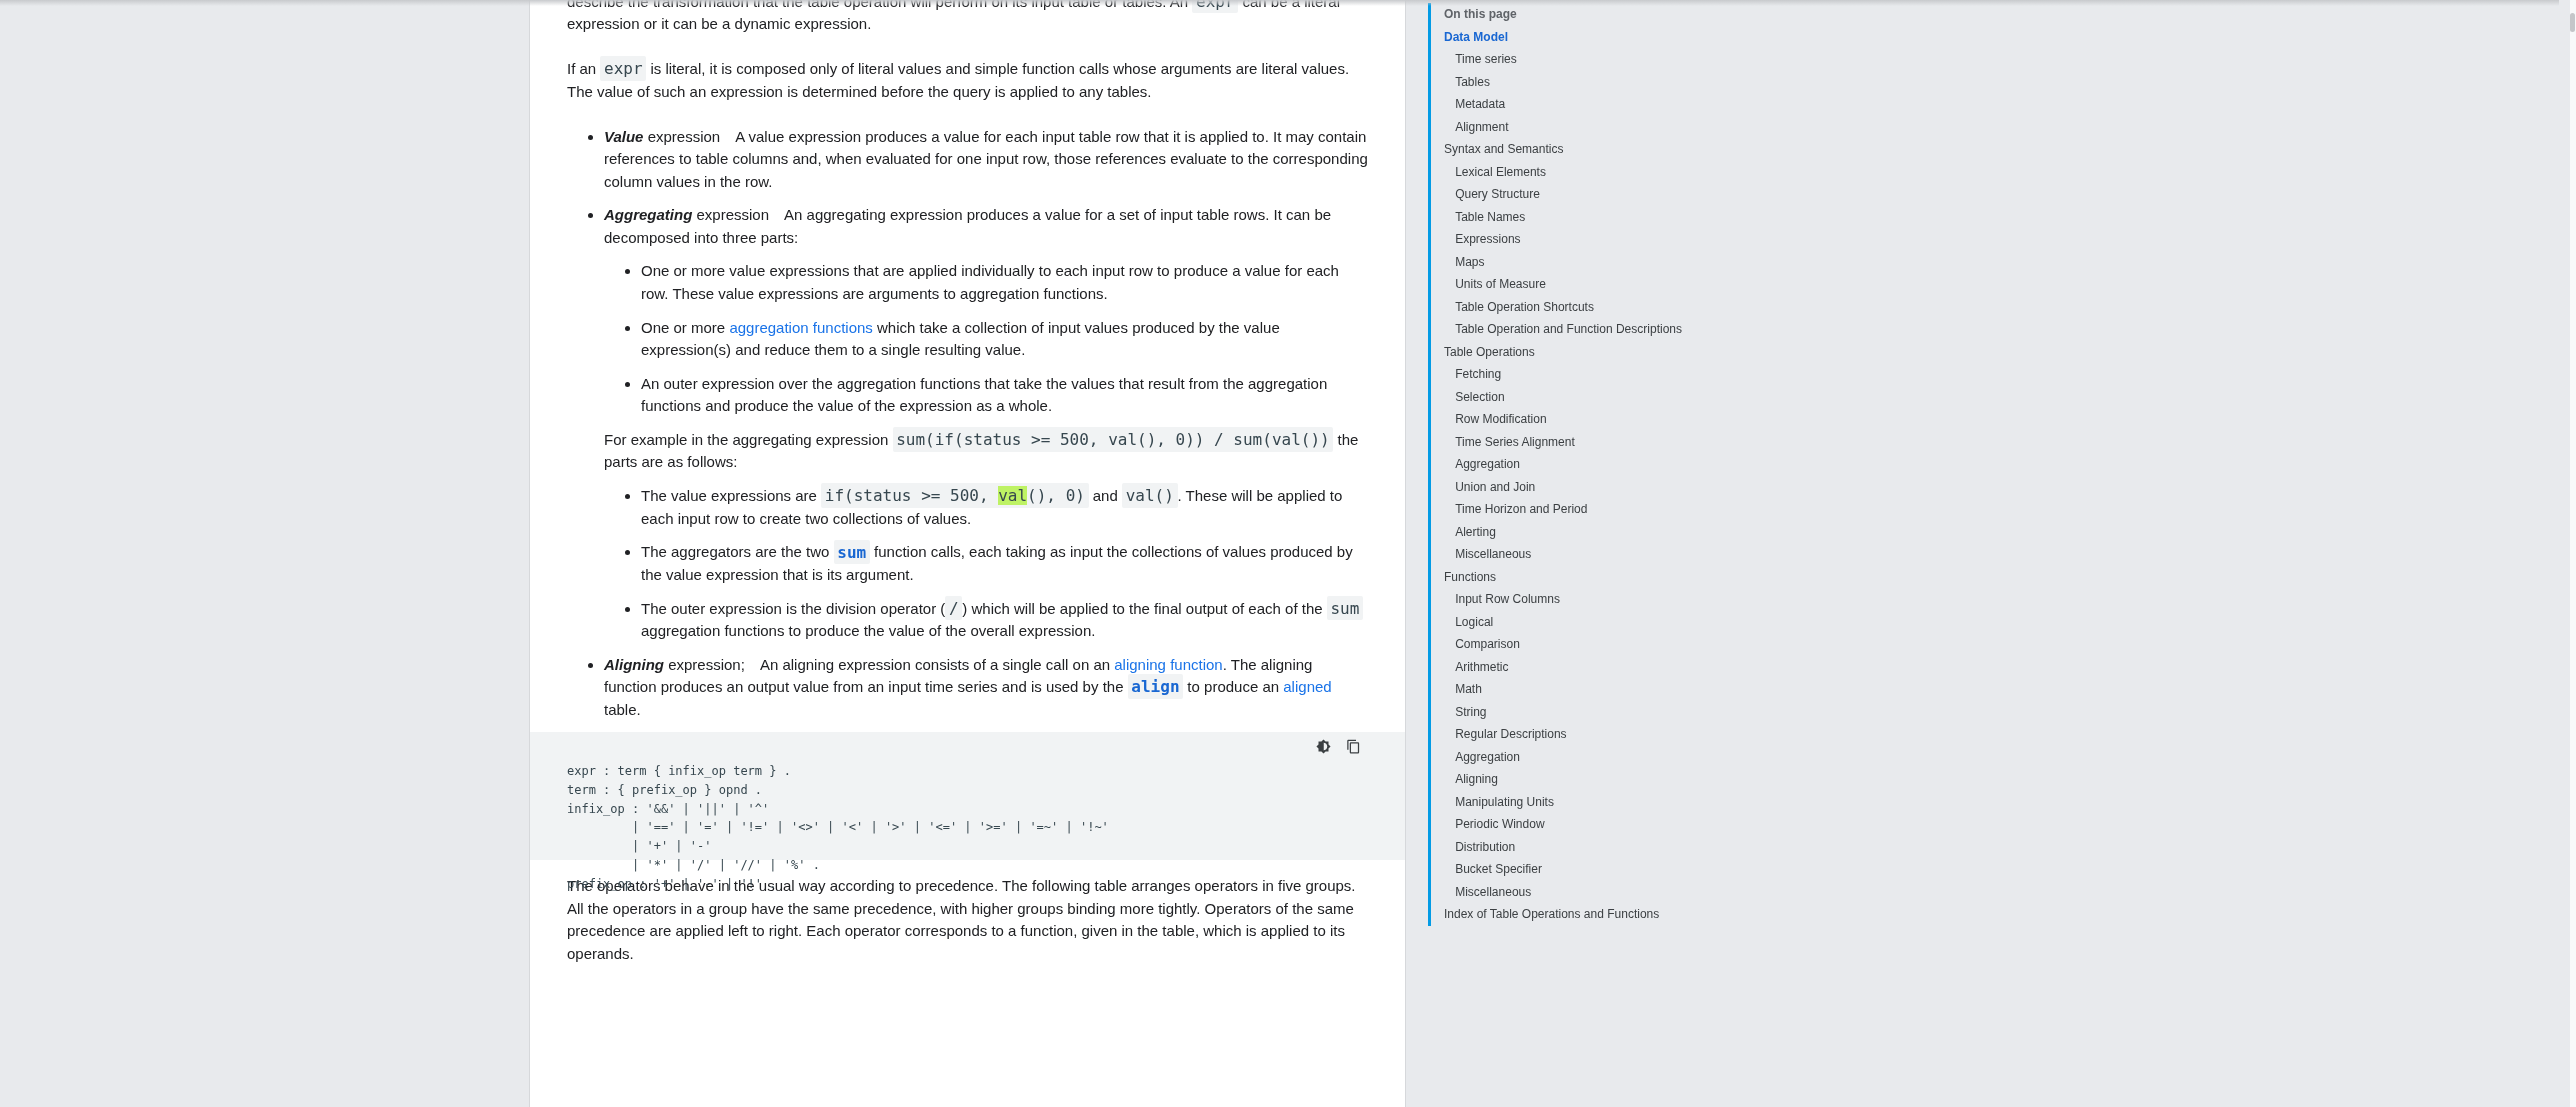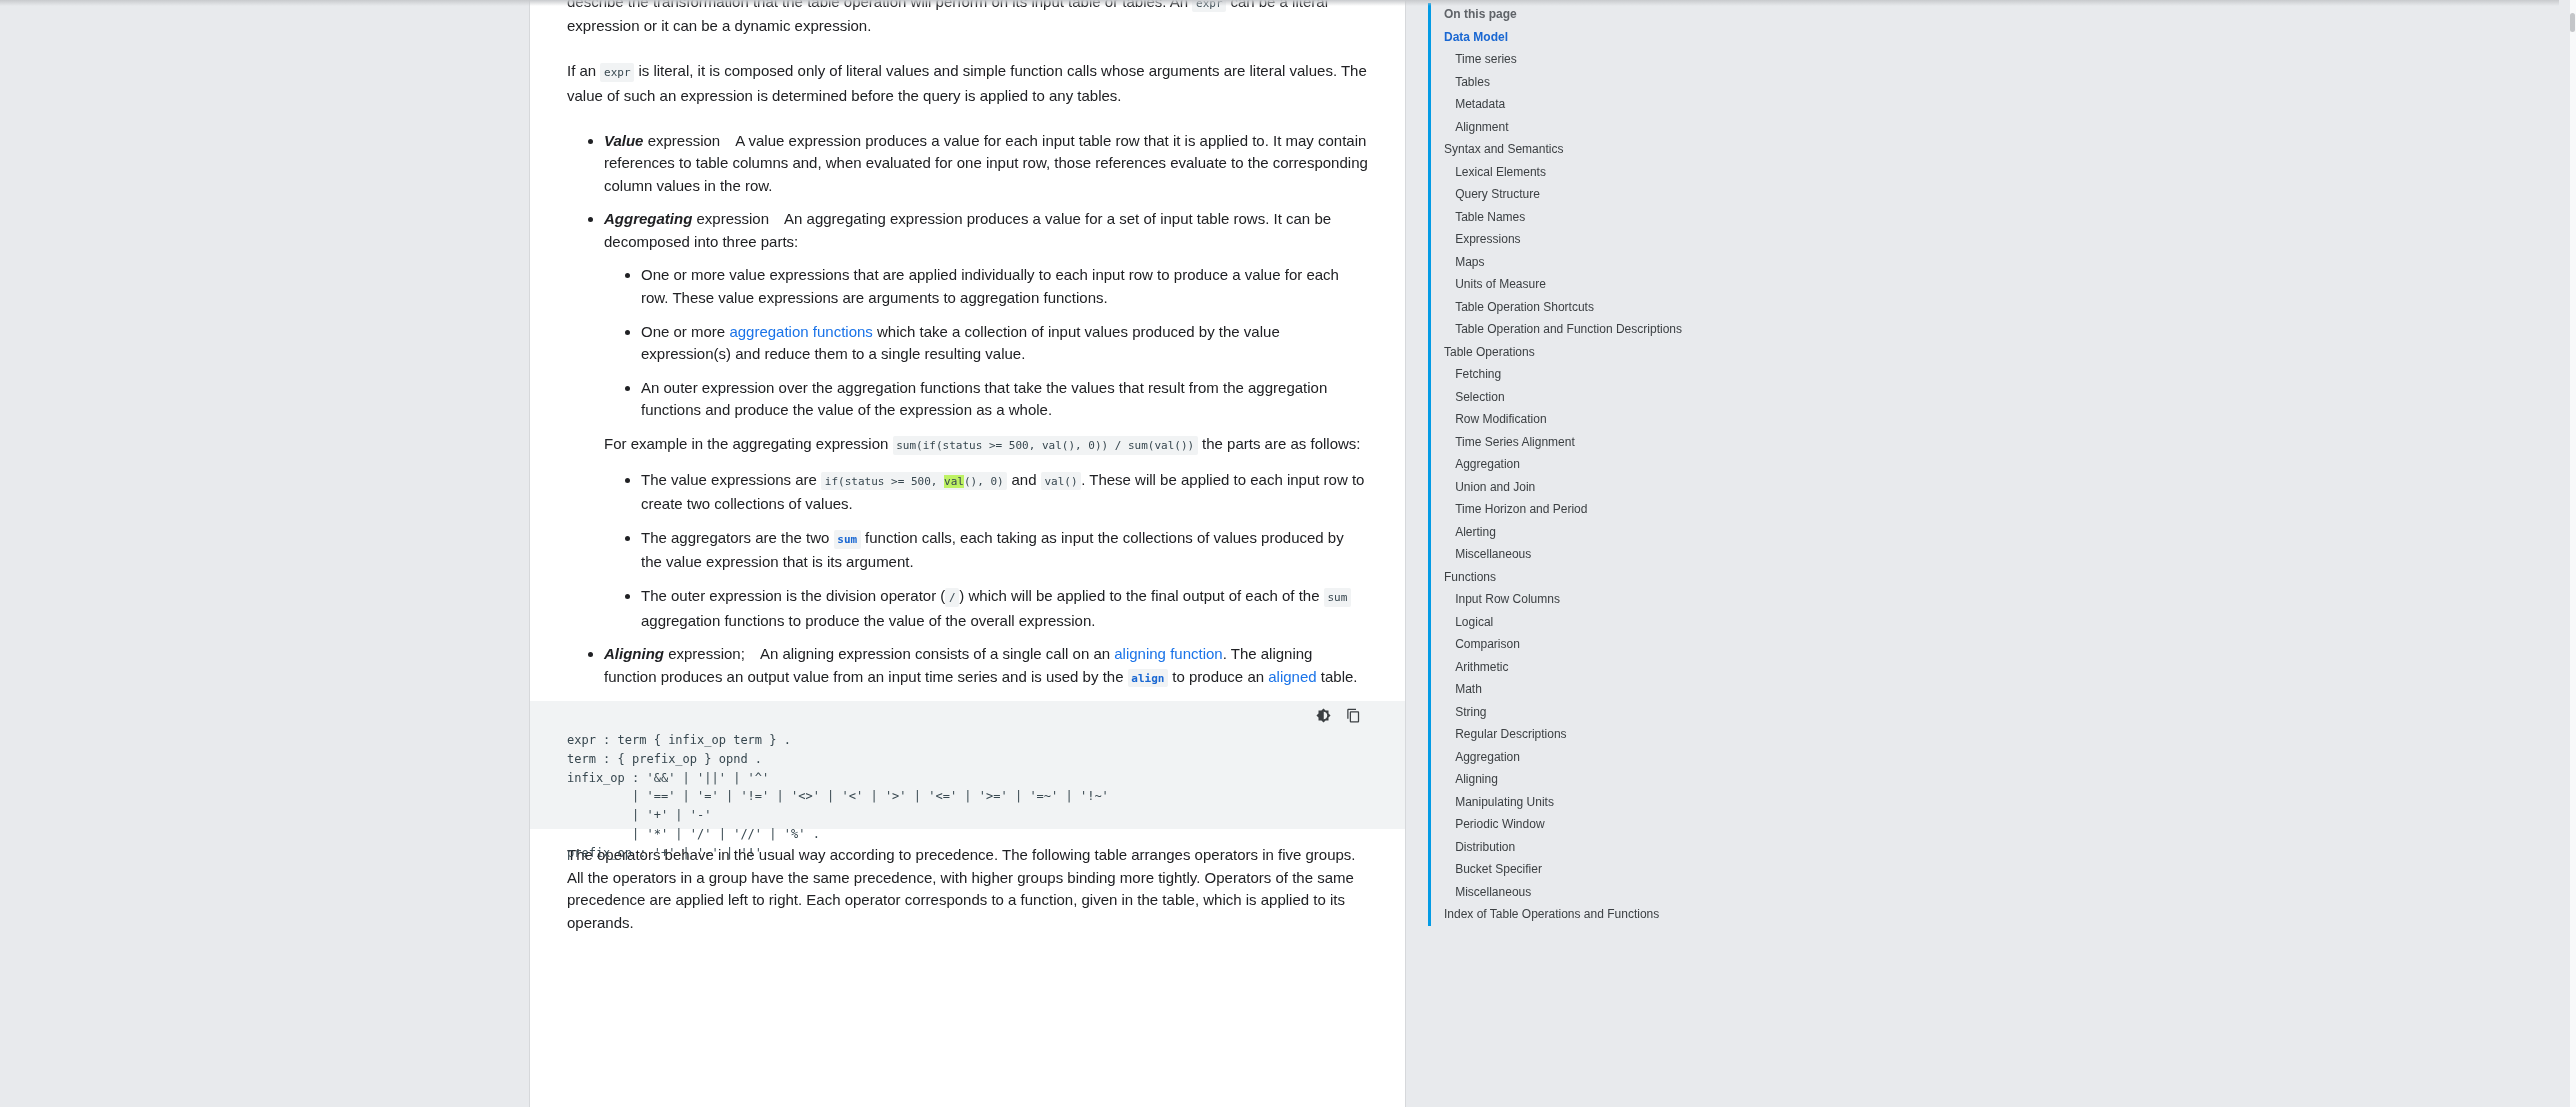--- a/index.html
+++ b/index.html
@@ -25,21 +25,21 @@
     }
     .article p, .article ul { color: #202124; }
     .section { padding: 0 37px 0 37px; }
     .article p { margin-bottom: 22.5px; }
     .article ul { list-style: disc; margin-bottom: 11.2px; padding-left: 37px; }
     .article ul li { margin-bottom: 11.2px; }
     .article ul ul { padding-left: 37px; margin-top: 11.2px; margin-bottom: 11.2px; }
     .article li > p { margin-bottom: 11.2px; margin-top: 11.2px; }
     code, .code {
       font-family: "DejaVu Sans Mono", monospace;
-      font-size: 11px;
+      font-size: 16px;
       background: #f1f3f4;
       color: #37474f;
       padding: 2.8px 3.7px;
       border-radius: 1.9px;
     }
     code.link-code { color: #1967d2; font-weight: bold; }
     a.link { color: #1a73e8; text-decoration: none; }
     em { font-style: italic; font-weight: bold; }
     .gap { display: inline-block; width: 15px; }
     .hl { background: #bef264; color: #37474f; }

